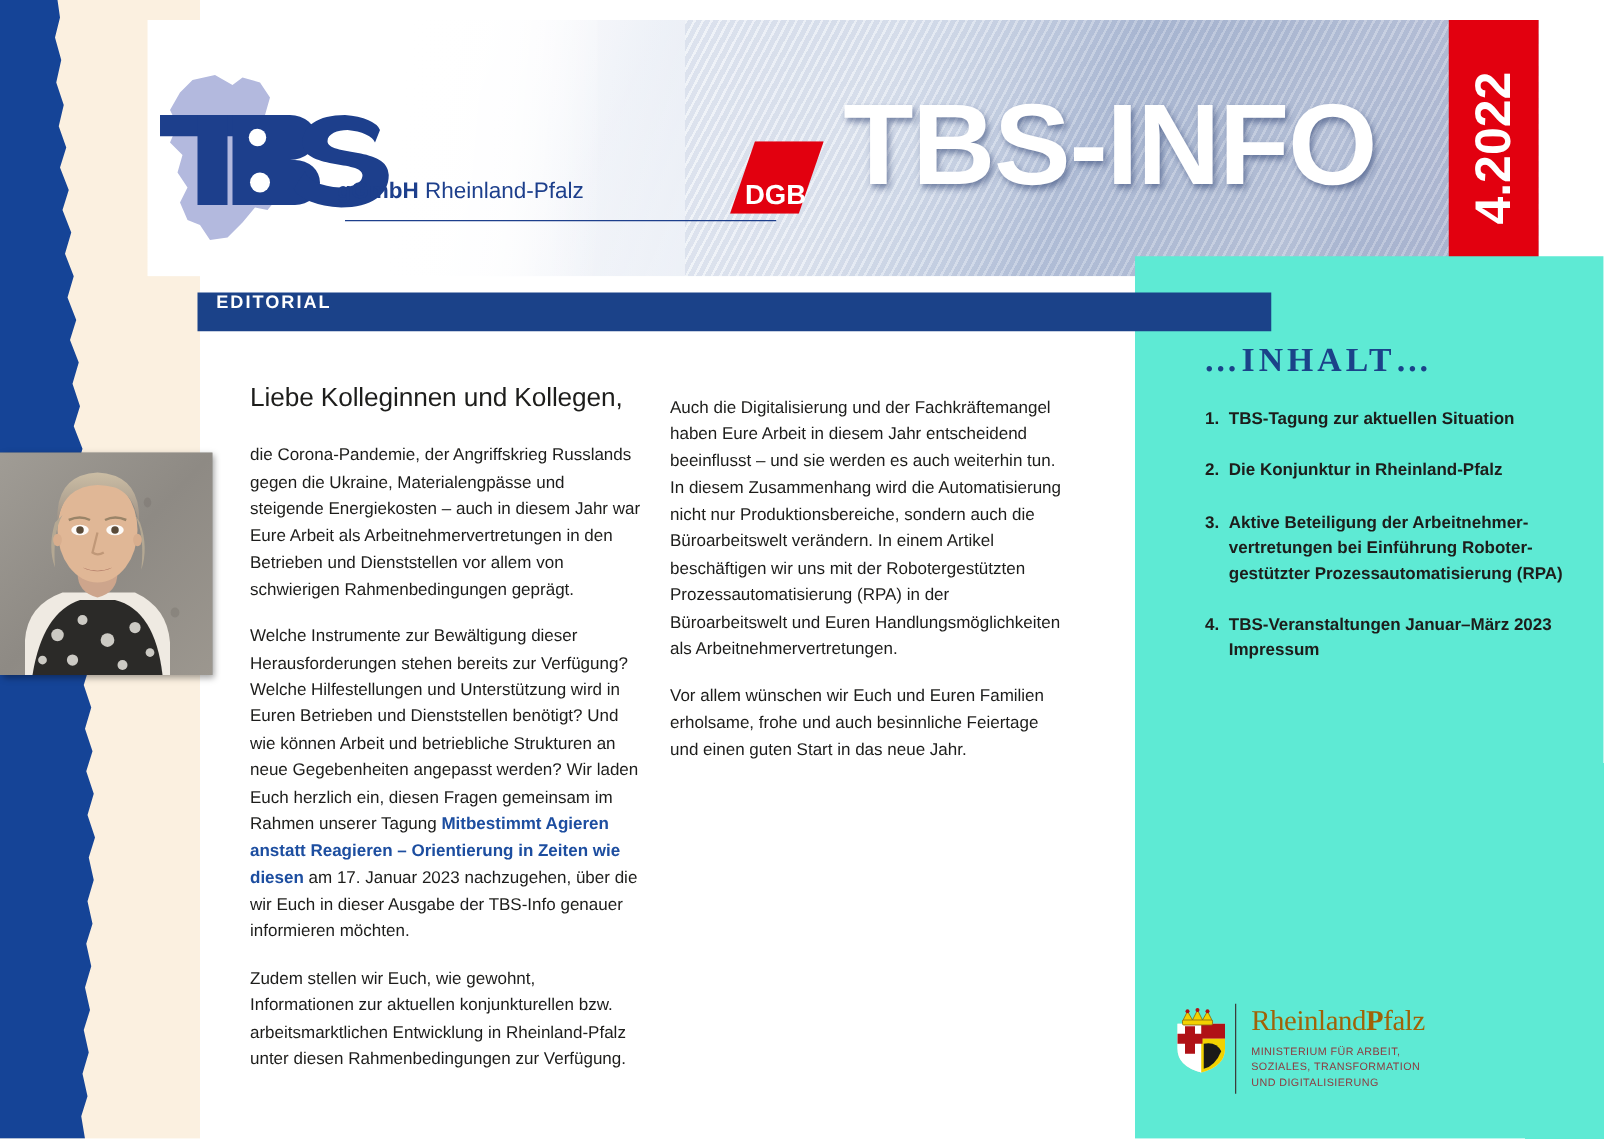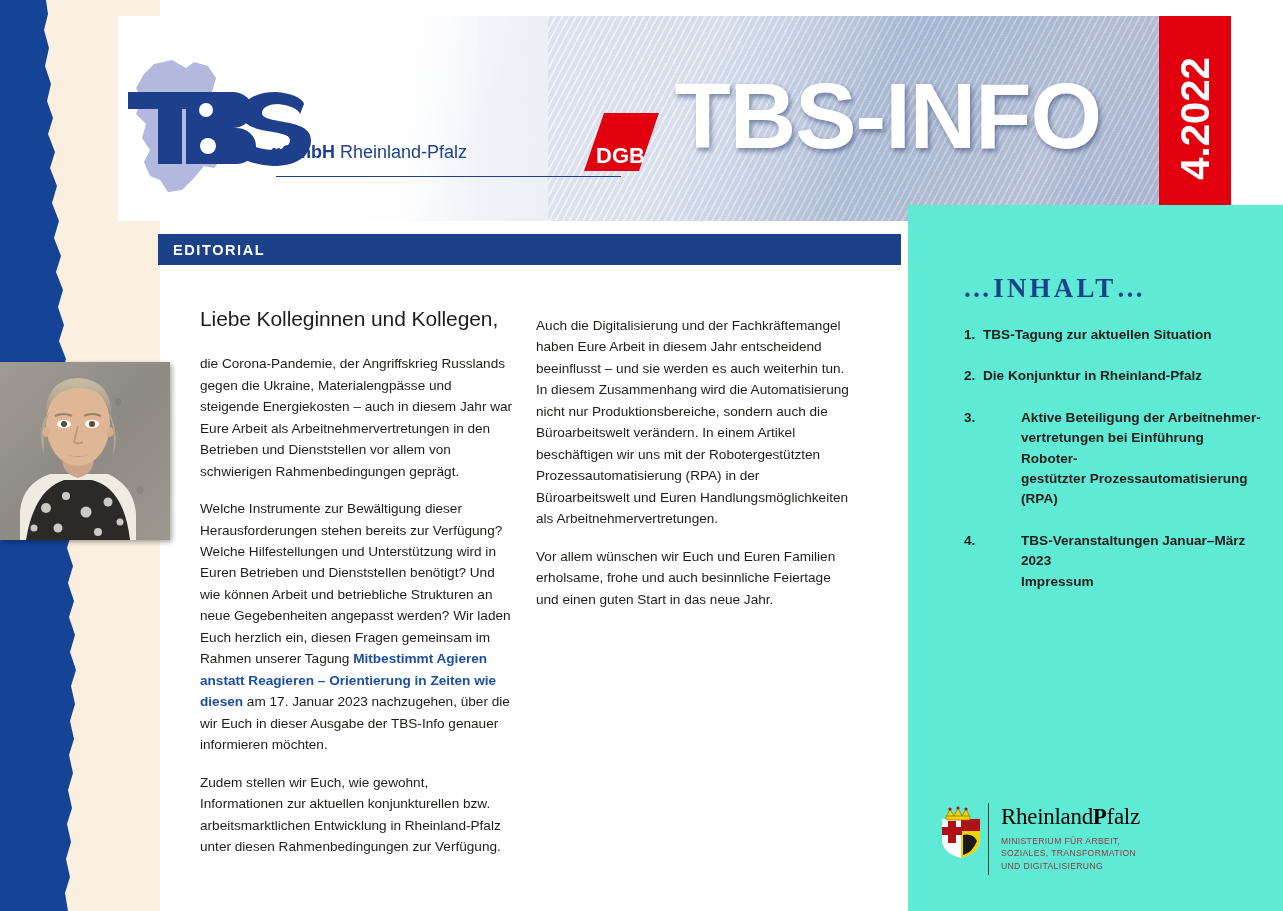--- a/index.html
+++ b/index.html
@@ -105,23 +105,23 @@
   }
   .issue-text span{
     transform:rotate(-90deg);
     font-size:40px;font-weight:bold;color:#fff;
     letter-spacing:0px;white-space:nowrap;
     font-family:"Liberation Sans",sans-serif;
   }
 
   
   .editorial-bar{
-    position:absolute;left:158px;top:234px;width:743px;height:31px;
+    position:absolute;left:158px;top:234px;width:859px;height:31px;
     background:#1b4289;z-index:5;
-    display:flex;align-items:center;
+    display:flex;
   }
   .editorial-bar span{
     color:#fff;font-size:14.5px;font-weight:bold;letter-spacing:1.6px;
     margin-left:15px;font-family:"Liberation Sans",sans-serif;
   }
 
   
   .portrait{
     position:absolute;left:0px;top:362px;width:170px;height:178px;z-index:6;
     box-shadow:2px 2px 5px rgba(0,0,0,.35);
@@ -163,35 +163,35 @@
   .toc-list{
     position:absolute;left:56px;top:120px;width:300px;
     font-family:"Liberation Sans",sans-serif;
   }
   .toc-item{
     display:flex;font-size:13.6px;font-weight:bold;color:#1d1d1b;
     line-height:1.5;margin-bottom:21px;
   }
   .toc-num{width:19px;flex:0 0 19px;}
   .toc-label{flex:1;}
-  .toc-sub{display:block;margin-left:38px;}
+  .toc-sub{display:block;}
 
   
   .ministry{
     position:absolute;left:940px;top:803px;width:250px;height:78px;z-index:5;
     display:flex;align-items:flex-start;
   }
   .ministry-crest{width:42px;height:54px;flex:0 0 42px;margin-top:2px;}
   .ministry-divider{
     width:1px;background:#3c3c3b;height:72px;margin:0 12px 0 6px;flex:0 0 1px;
   }
   .ministry-text{padding-top:2px;}
   .ministry-name{
     font-family:"Liberation Serif",serif;
-    font-size:23px;color:#000000;line-height:1;letter-spacing:-0.3px;
+    font-size:23px;color:#a16207;line-height:1;letter-spacing:-0.3px;
   }
   .ministry-name b{font-weight:bold;}
   .ministry-dept{
     margin-top:7px;
     font-family:"Liberation Sans",sans-serif;
     font-size:8.6px;color:#8d3a3f;line-height:1.45;letter-spacing:.35px;
   }
   .ministry-dept span{display:block;}
 </style>
 </head>

